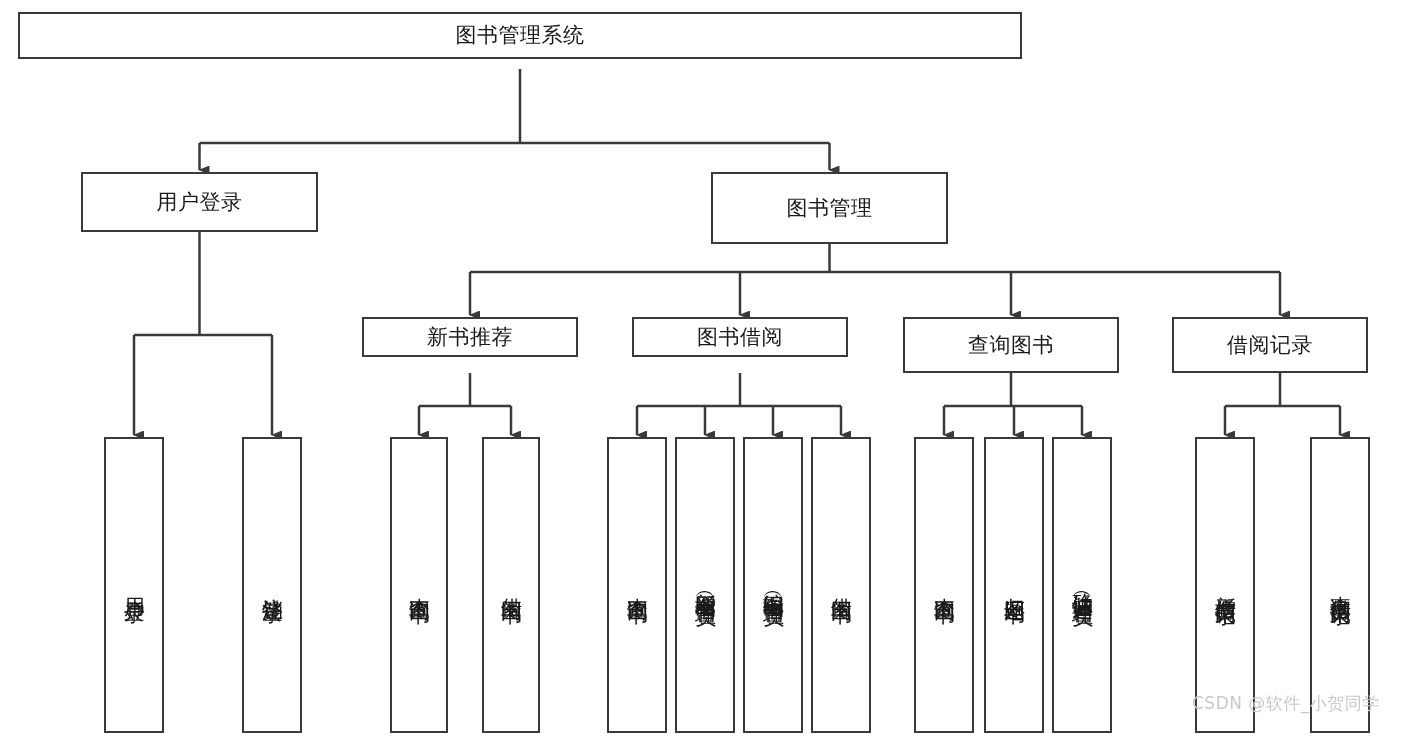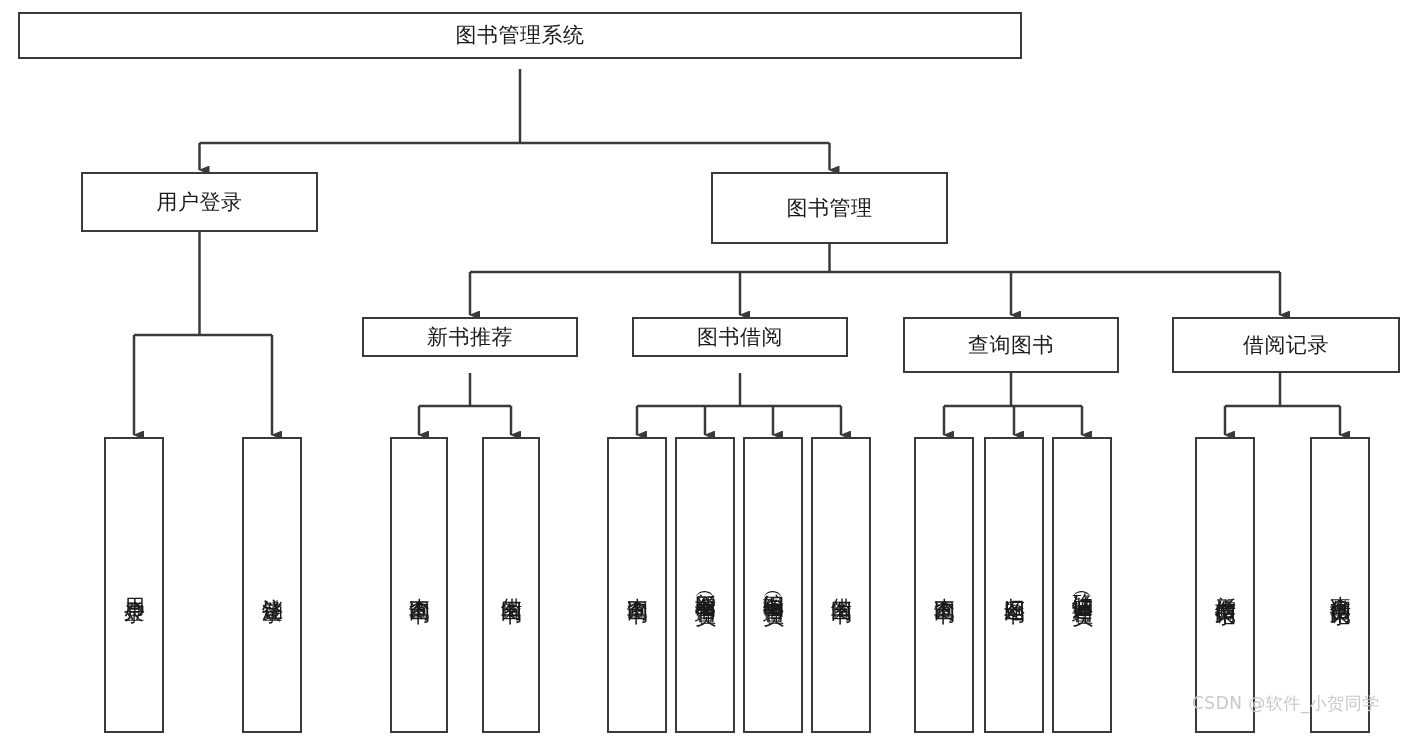--- a/index.html
+++ b/index.html
@@ -155,21 +155,21 @@
       </div>
       <div class="node-box" style="left: 914px; top: 437px; width: 60px; height: 296px;">
         <span class="node-label-v">查询图书</span>
       </div>
       <div class="node-box" style="left: 984px; top: 437px; width: 60px; height: 296px;">
         <span class="node-label-v">归还图书</span>
       </div>
       <div class="node-box" style="left: 1052px; top: 437px; width: 60px; height: 296px;">
         <span class="node-label-v">确认归还（管理员）</span>
       </div>
-      <div class="node-box" style="left: 1172px; top: 317px; width: 228px; height: 56px;">
+      <div class="node-box" style="left: 1172px; top: 317px; width: 196px; height: 56px;">
         <span class="node-label-h">借阅记录</span>
       </div>
       <div class="node-box" style="left: 1195px; top: 437px; width: 60px; height: 296px;">
         <span class="node-label-v">新增借阅记录</span>
       </div>
       <div class="node-box" style="left: 1310px; top: 437px; width: 60px; height: 296px;">
         <span class="node-label-v">查询借阅记录</span>
       </div>
     </div>
 

